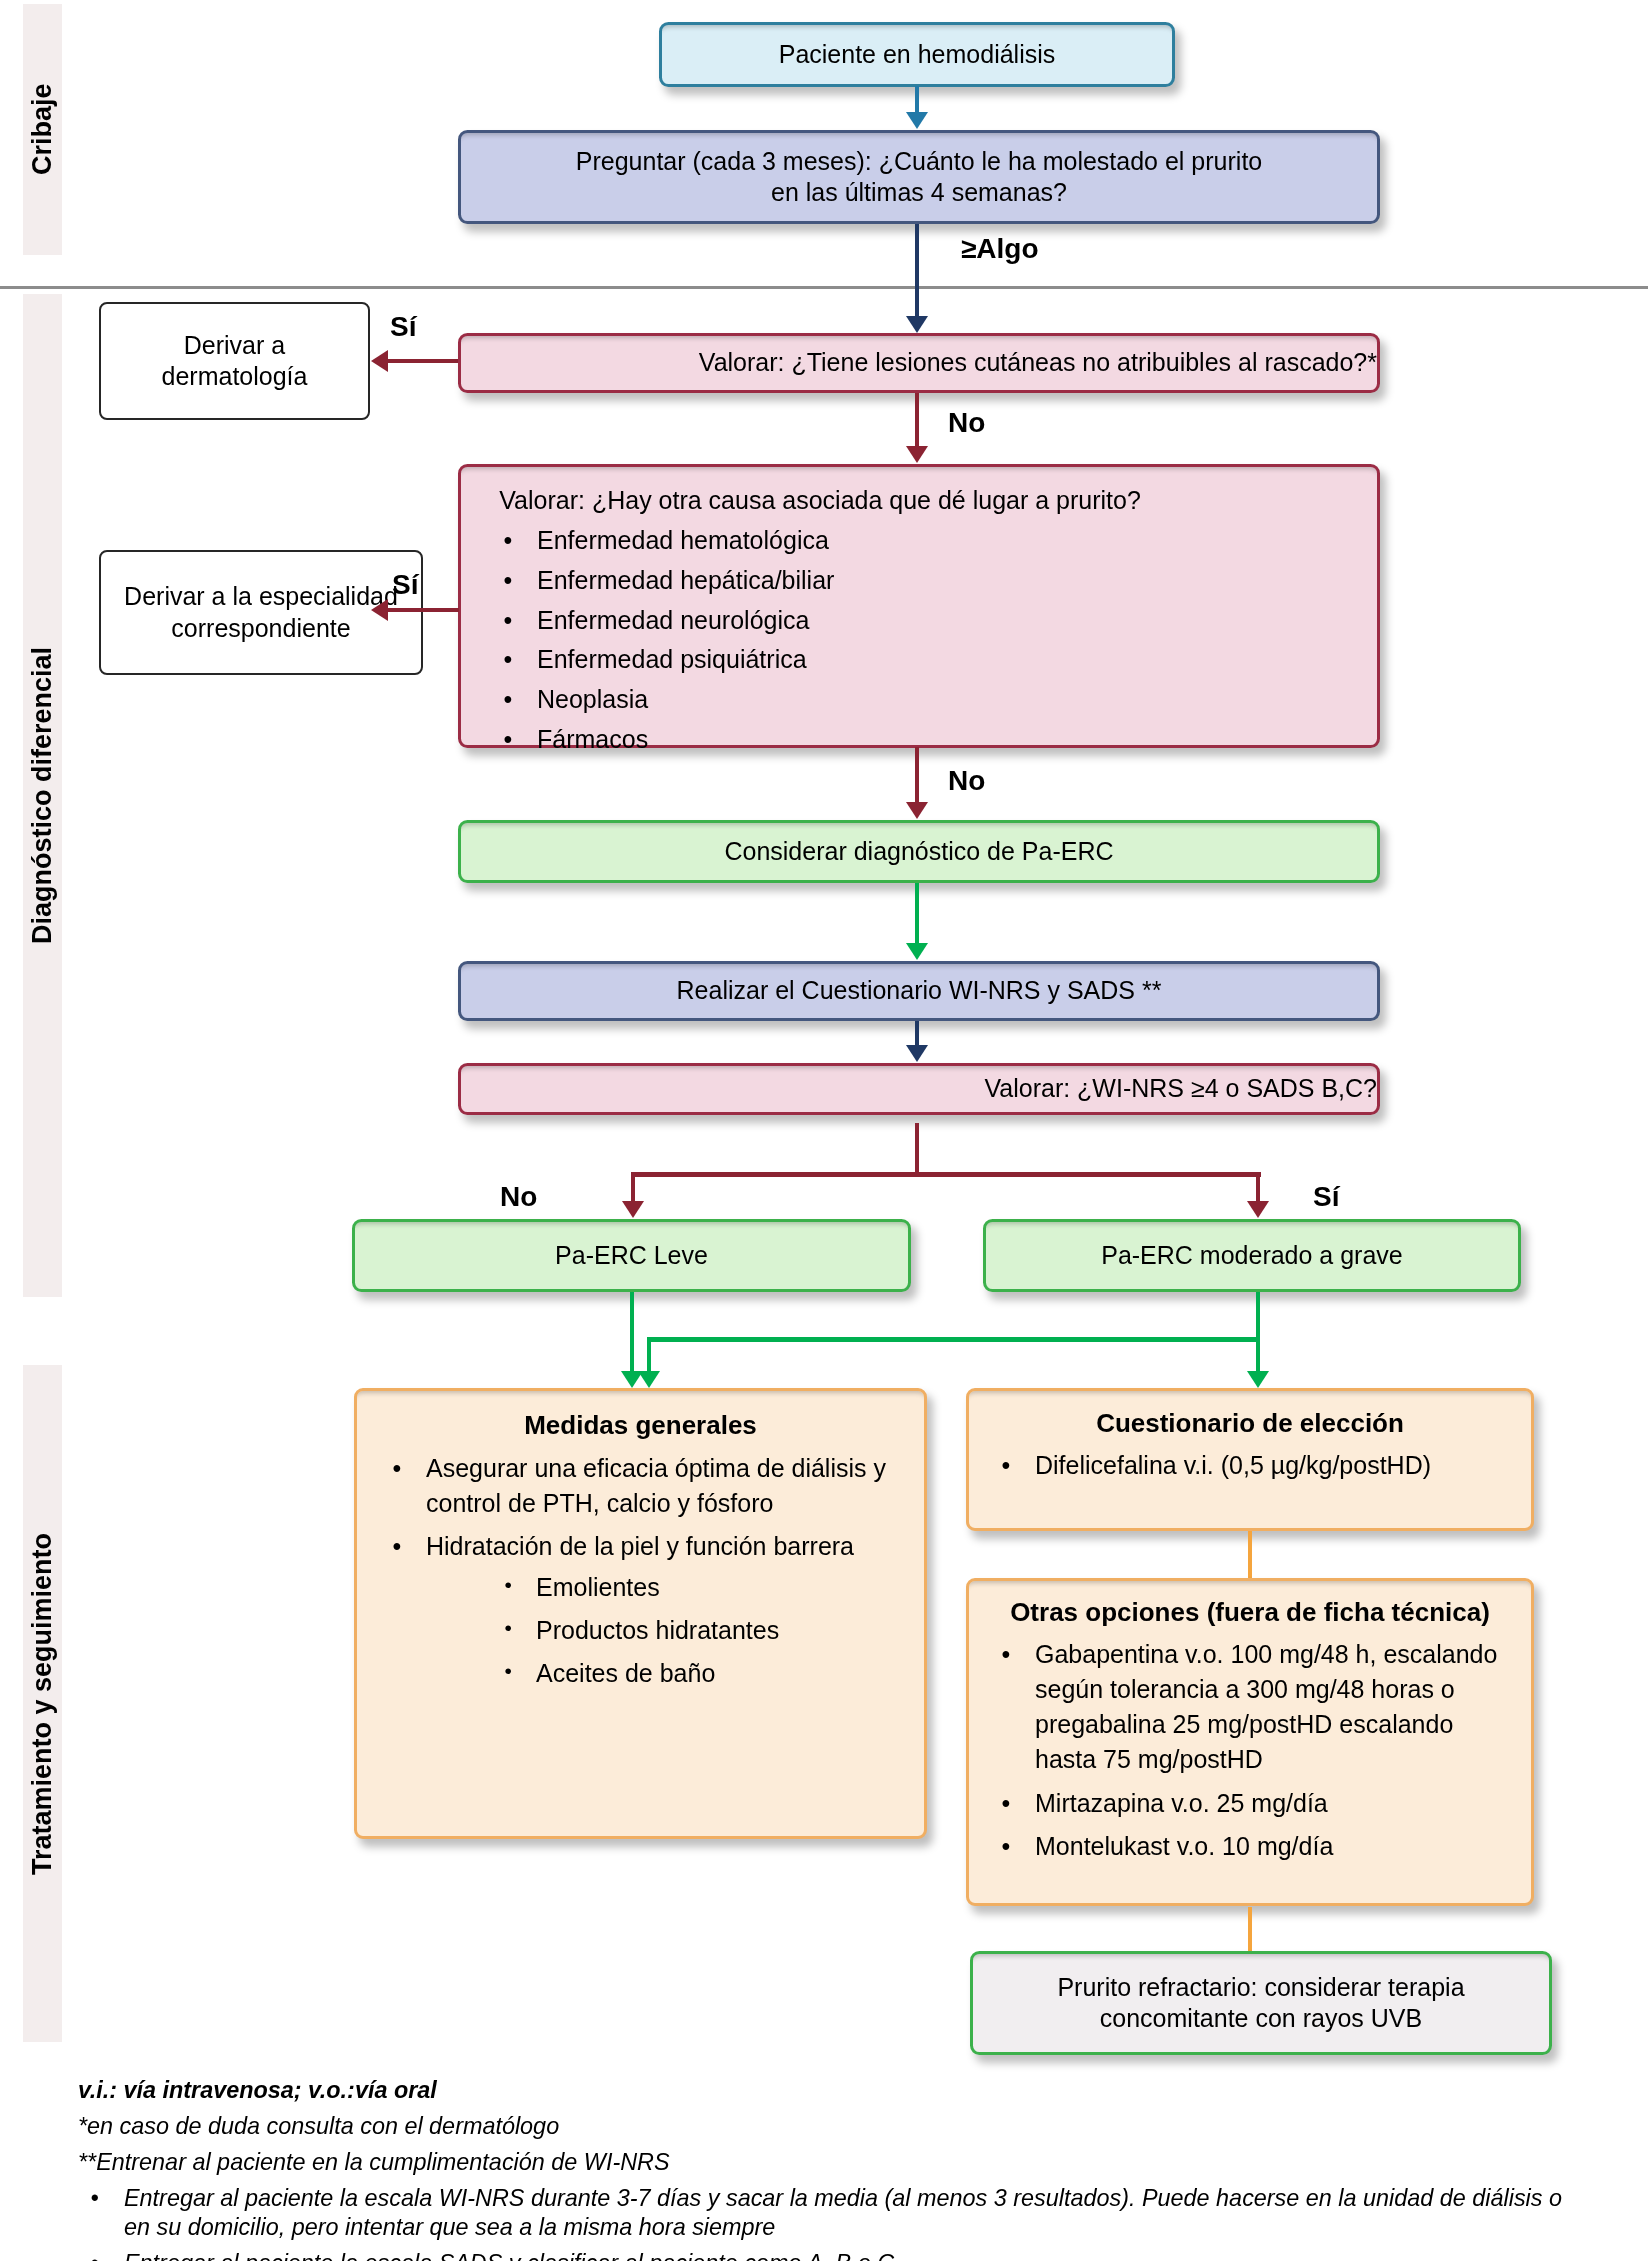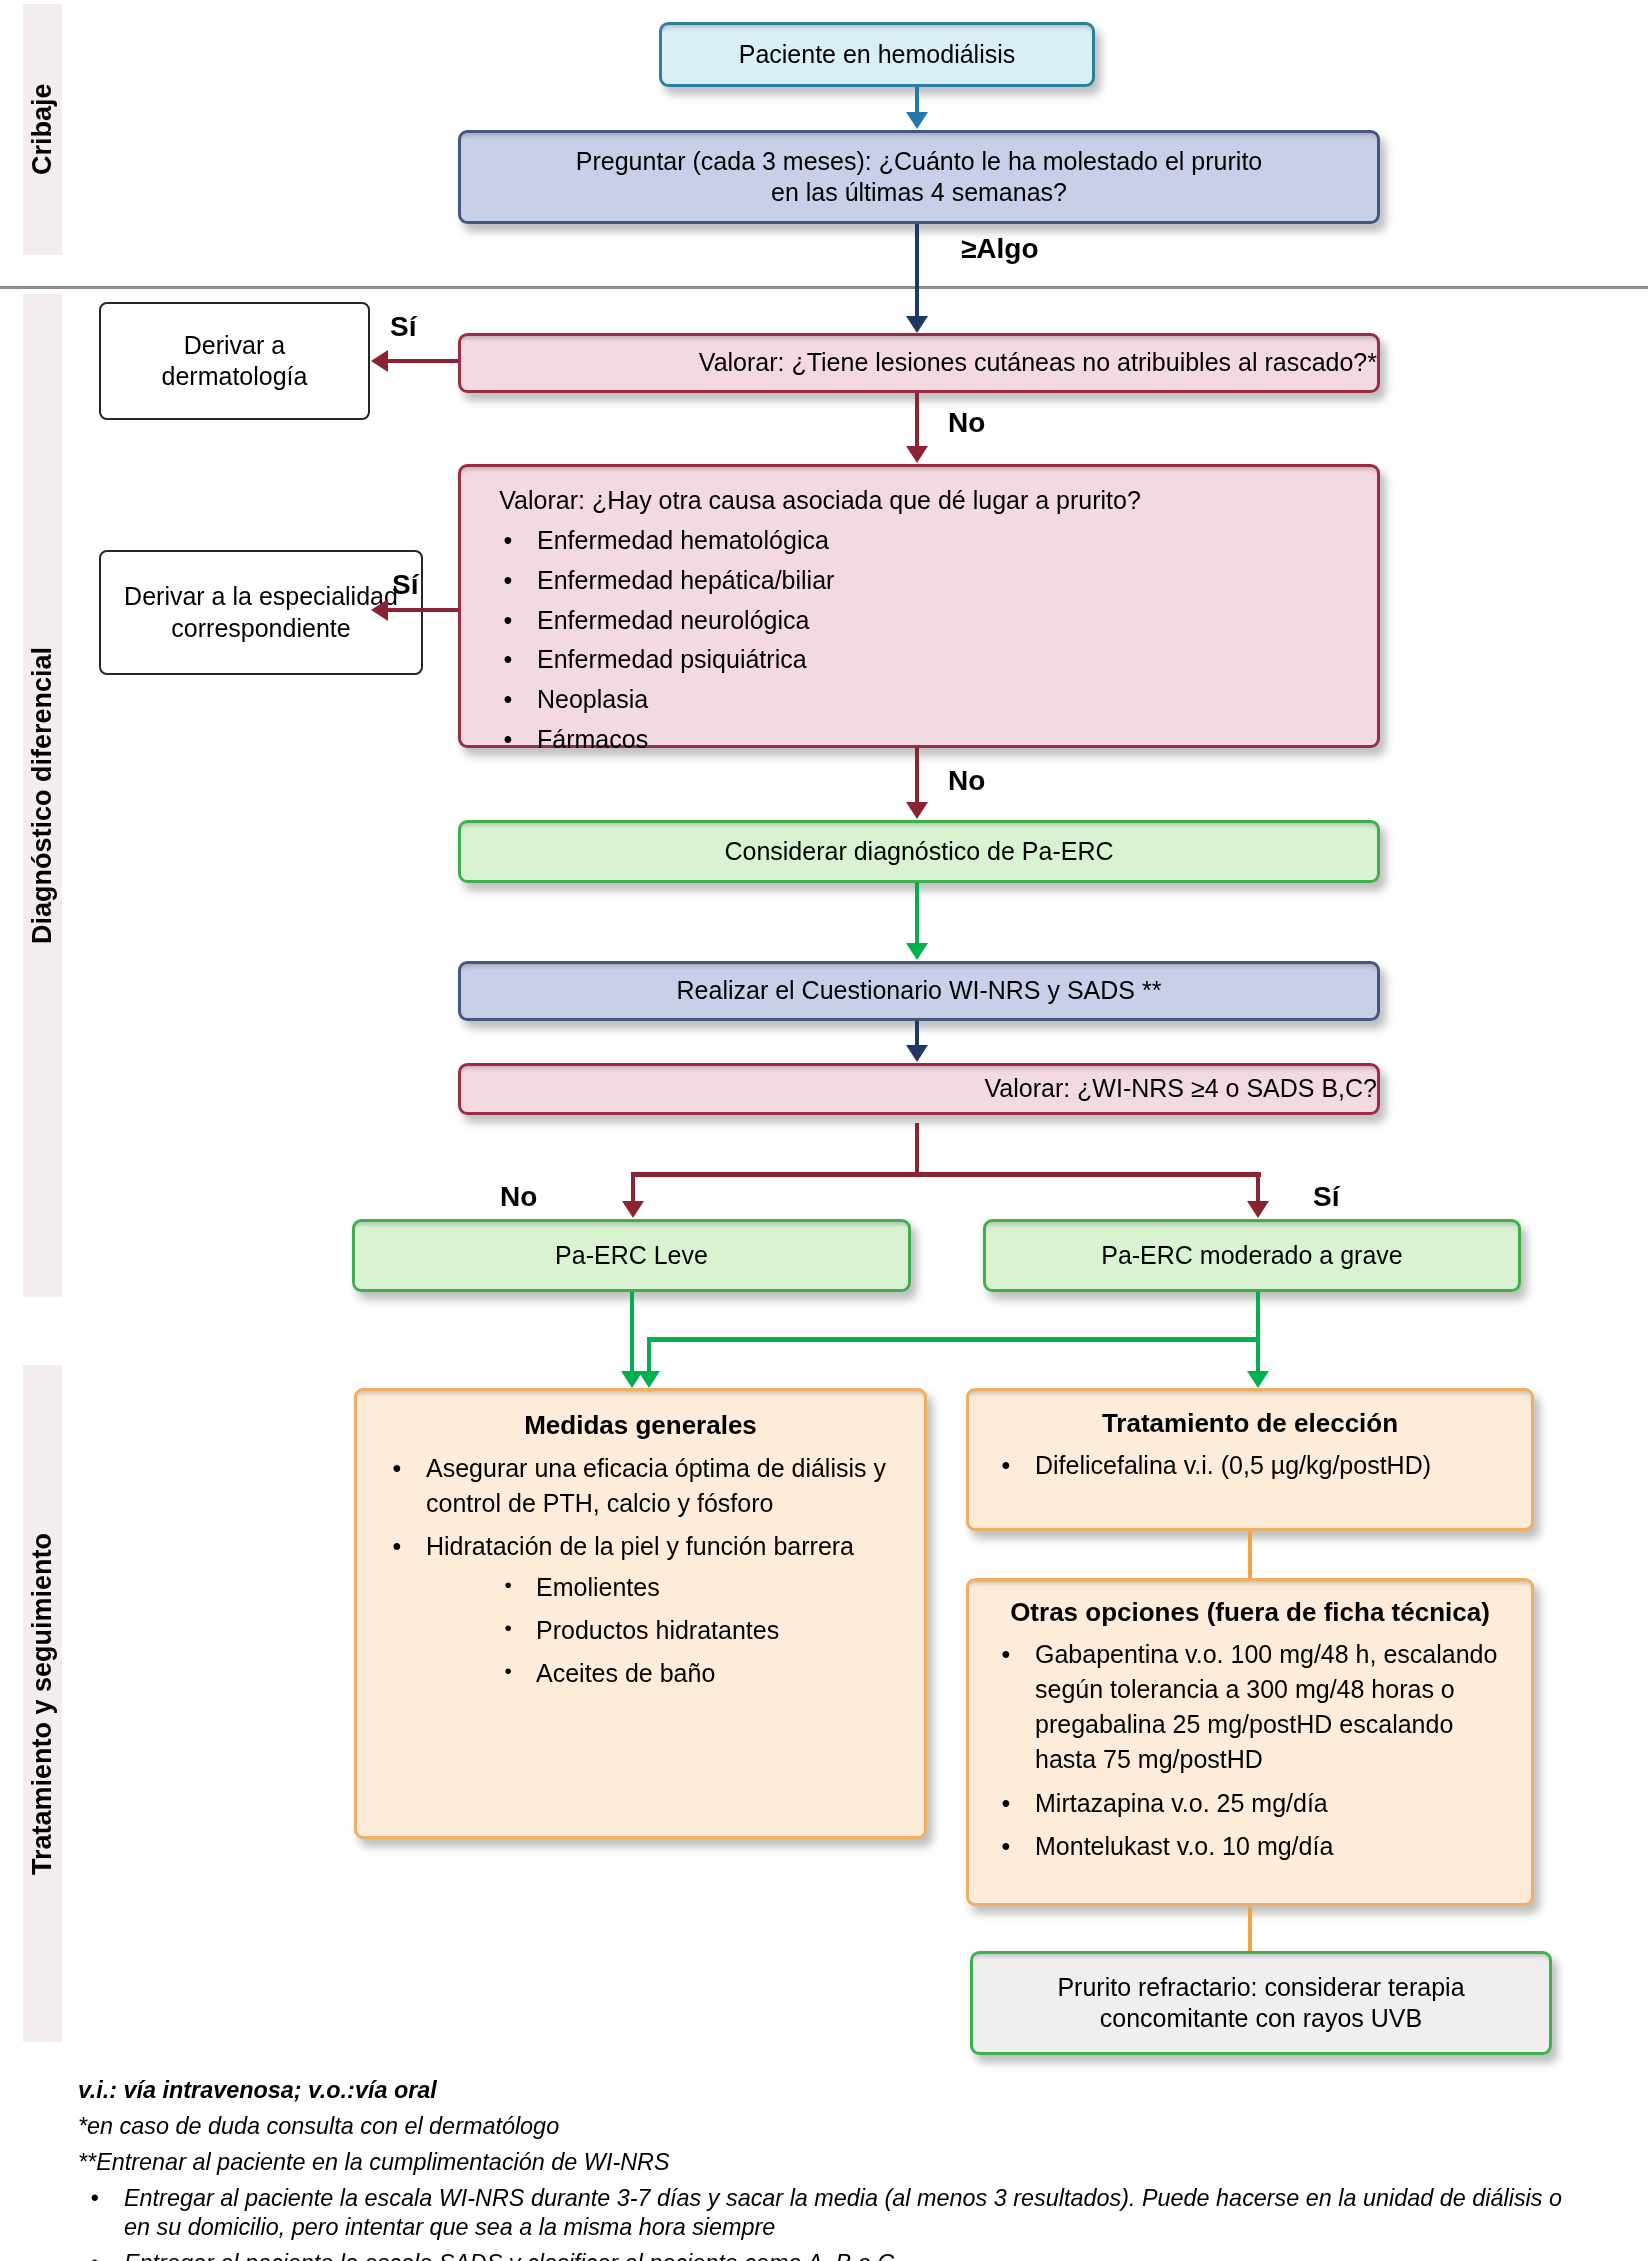--- a/index.html
+++ b/index.html
@@ -78,21 +78,21 @@
     <span class="vlabel">Cribaje</span>
   </div>
   <div class="divider" style="top:286px;"></div>
   <div class="strip" style="top:294px;height:1003px;">
     <span class="vlabel">Diagnóstico diferencial</span>
   </div>
   <div class="strip" style="top:1365px;height:677px;">
     <span class="vlabel">Tratamiento y seguimiento</span>
   </div>
 
-  <div class="box box-blue" style="left:659px;top:22px;width:436px;height:65px;">
+  <div class="box box-blue" style="left:659px;top:22px;width:516px;height:65px;">
     <span>Paciente en hemodiálisis</span>
   </div>
   <div class="varrow c-teal" style="left:915px;top:86px;height:26px;"></div>
   <div class="box box-lav" style="left:458px;top:130px;width:922px;height:94px;padding:0 108px;">
     <span>Preguntar (cada 3 meses): ¿Cuánto le ha molestado el prurito en las últimas 4 semanas?</span>
   </div>
   <div class="branch-label" style="left:961px;top:233px;">≥Algo</div>
   <div class="varrow c-navy" style="left:915px;top:224px;height:92px;"></div>
 
   <div class="box box-white" style="left:99px;top:302px;width:271px;height:118px;padding:0 15.6px;">
@@ -169,21 +169,21 @@
         <ul class="sub">
           <li><span>Emolientes</span></li>
           <li><span>Productos hidratantes</span></li>
           <li><span>Aceites de baño</span></li>
         </ul>
       </li>
     </ul>
   </div>
 
   <div class="box box-peach box-block" style="left:966px;top:1388px;width:568px;height:143px;padding:15.6px 21px;">
-    <div class="box-title">Tratamiento de elección</div>
+    <div class="box-title">Cuestionario de elección</div>
     <ul class="bullets">
       <li><span>Difelicefalina v.i. (0,5 µg/kg/postHD)</span></li>
     </ul>
   </div>
 
   <div class="vline c-orange" style="left:1248px;top:1531px;height:47px;"></div>
 
   <div class="box box-peach box-block" style="left:966px;top:1578px;width:568px;height:328px;padding:14.6px 21px;">
     <div class="box-title">Otras opciones (fuera de ficha técnica)</div>
     <ul class="bullets">

